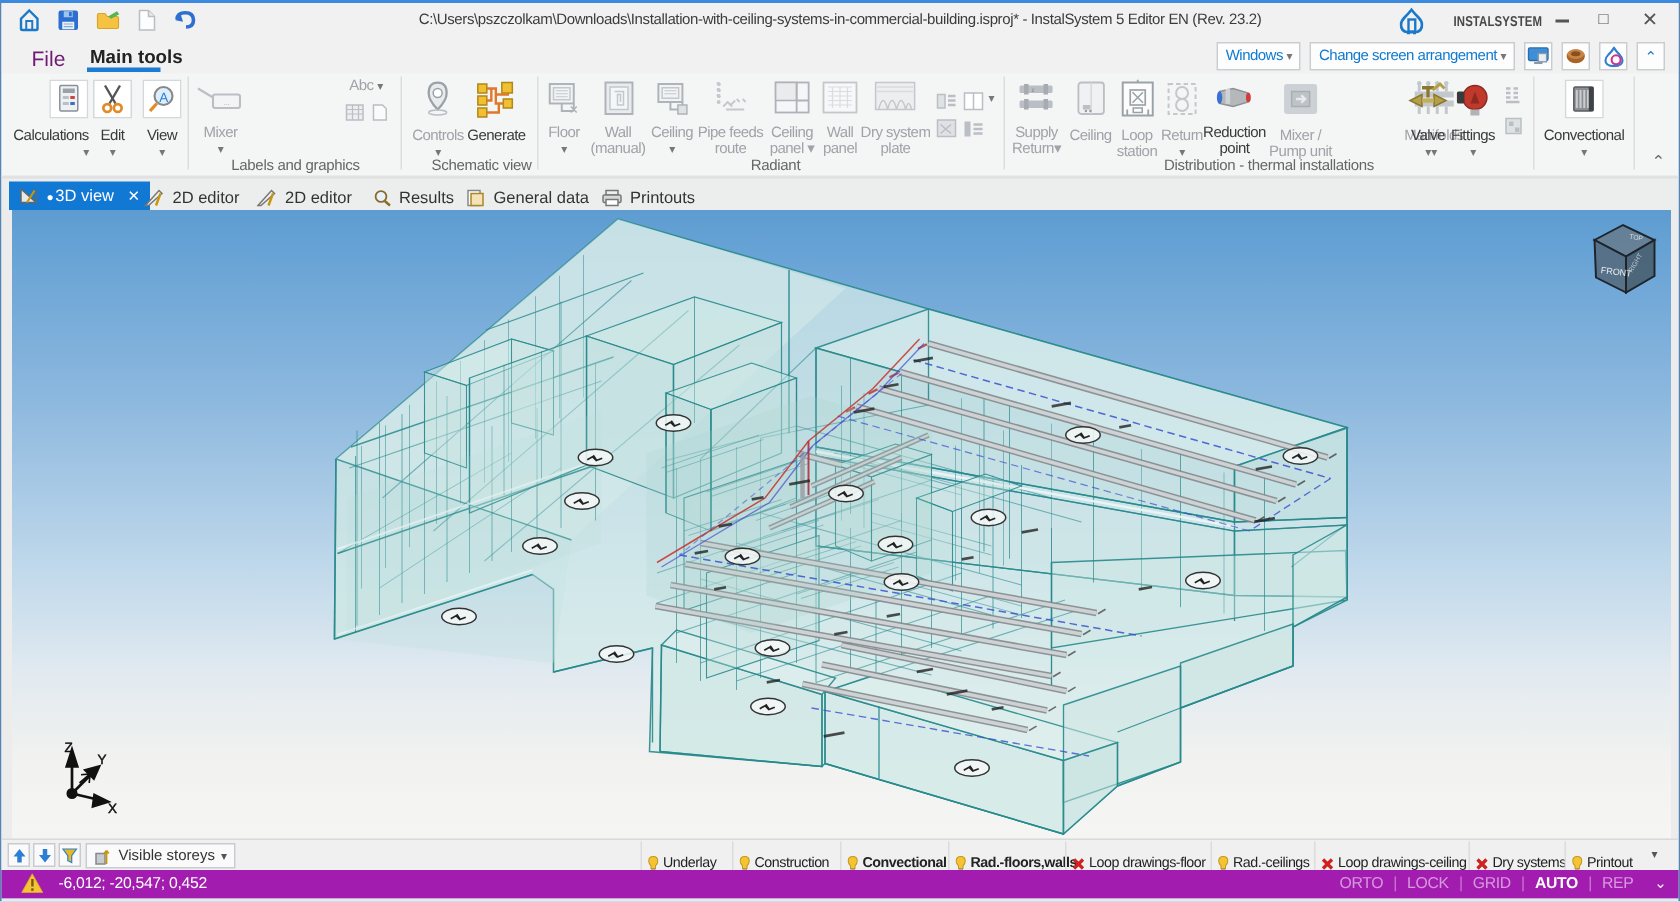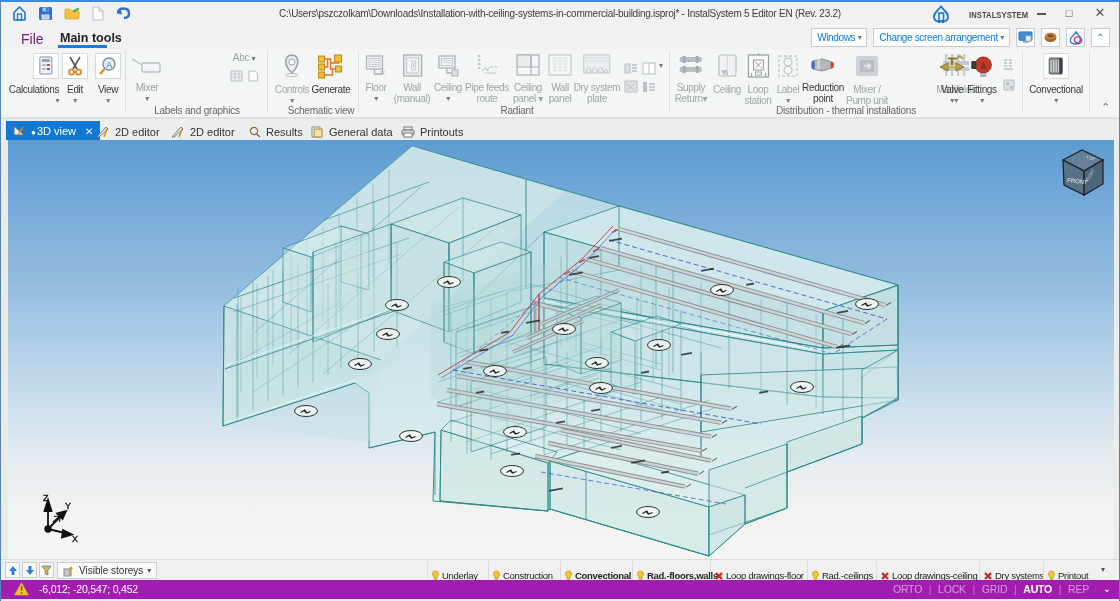--- a/index.html
+++ b/index.html
@@ -323,21 +323,21 @@
           </svg></span>
         <div>Loop</div>
         <div>station</div>
       </div>
 <div class="rbtn dis" style="left:787.0px; top:2px;">
         <span class="ic"><svg width="26" height="26" viewBox="0 0 26 26">
             <rect x="4" y="3" width="18" height="20" fill="none" stroke="#c3c8cc" stroke-width="1.3" stroke-dasharray="3 2"></rect>
             <circle cx="13" cy="9" r="4" fill="none" stroke="#c3c8cc" stroke-width="1.3"></circle>
             <circle cx="13" cy="17" r="4" fill="none" stroke="#c3c8cc" stroke-width="1.3"></circle>
           </svg></span>
-        <div>Label</div>
+        <div>Return</div>
         <div class="chev">▾</div>
       </div>
 <div class="rbtn" style="left:822.0px; top:2px;">
         <span class="ic"><svg width="30" height="24" viewBox="0 0 30 24">
             <path d="M5 8 L14 6 L24 9 L24 15 L14 18 L5 16 Z" fill="#b5b8bb"></path>
             <path d="M5 8 L14 6 L24 9 L24 15 L14 18 L5 16 Z" fill="none" stroke="#8e9296"></path>
             <ellipse cx="5" cy="12" rx="1.8" ry="4.2" fill="#3a6fd4"></ellipse>
             <ellipse cx="24.2" cy="12" rx="1.6" ry="3.2" fill="#d43a3a"></ellipse>
             <rect x="9" y="7" width="3" height="10" fill="#cfd2d5" transform="skewY(-4)"></rect>
           </svg></span>

